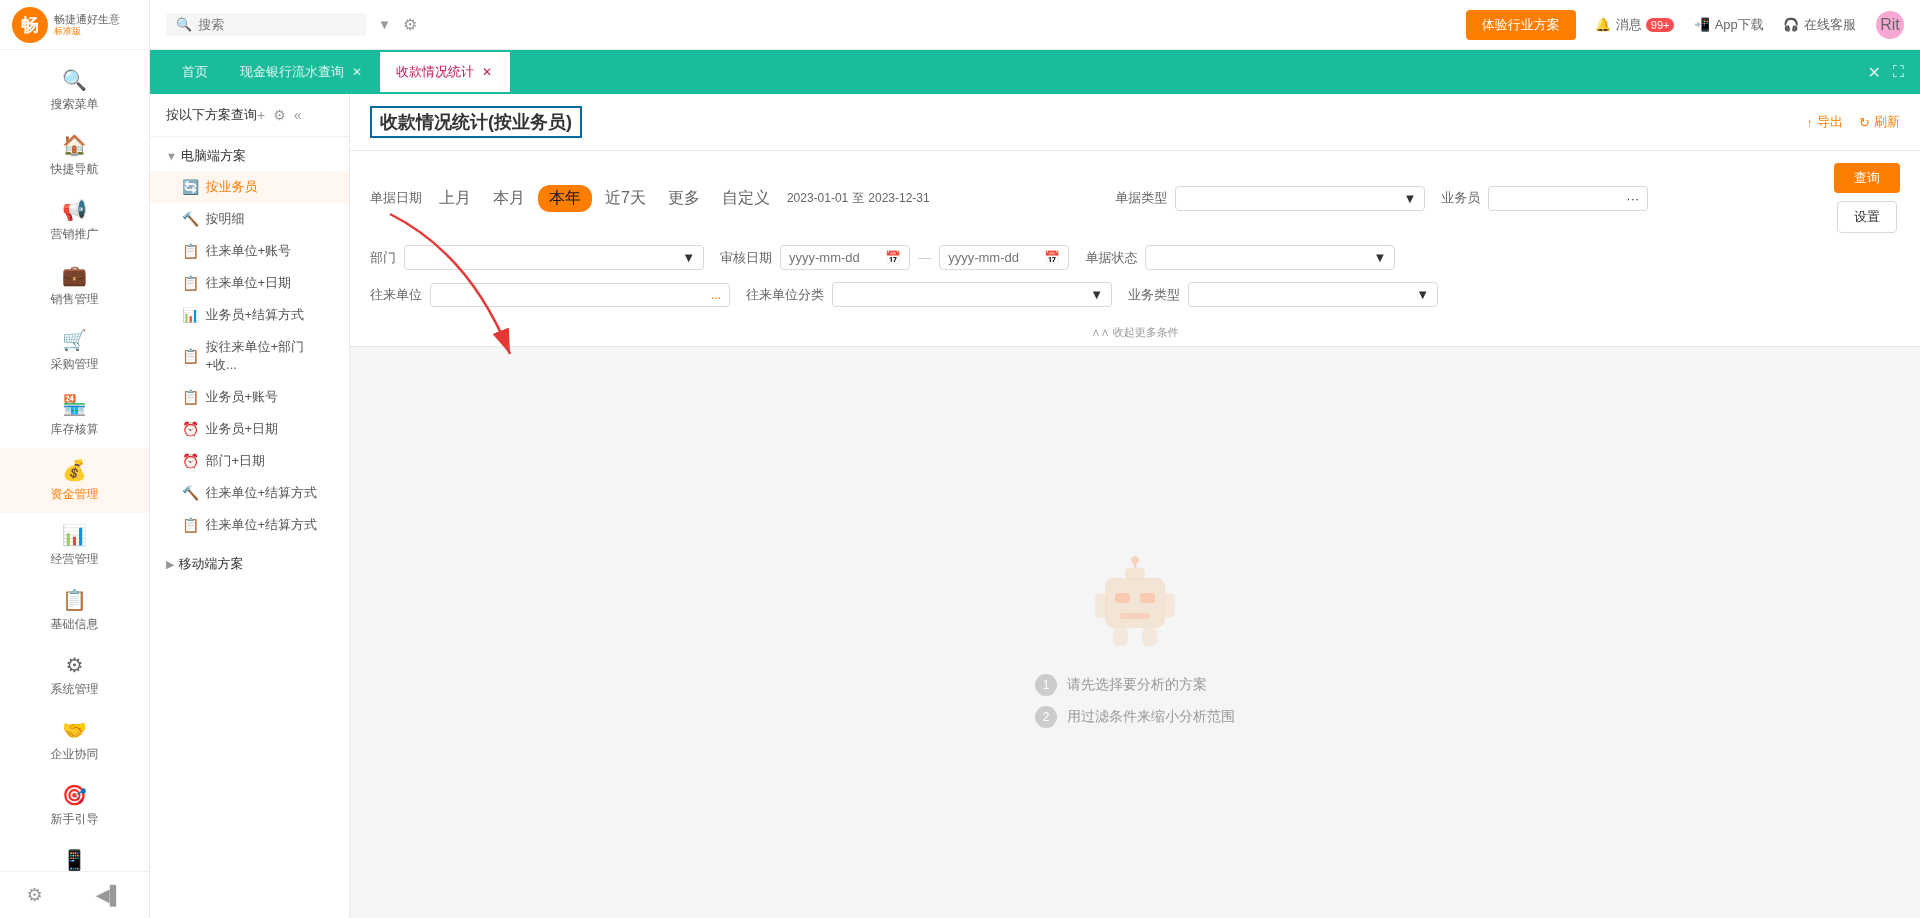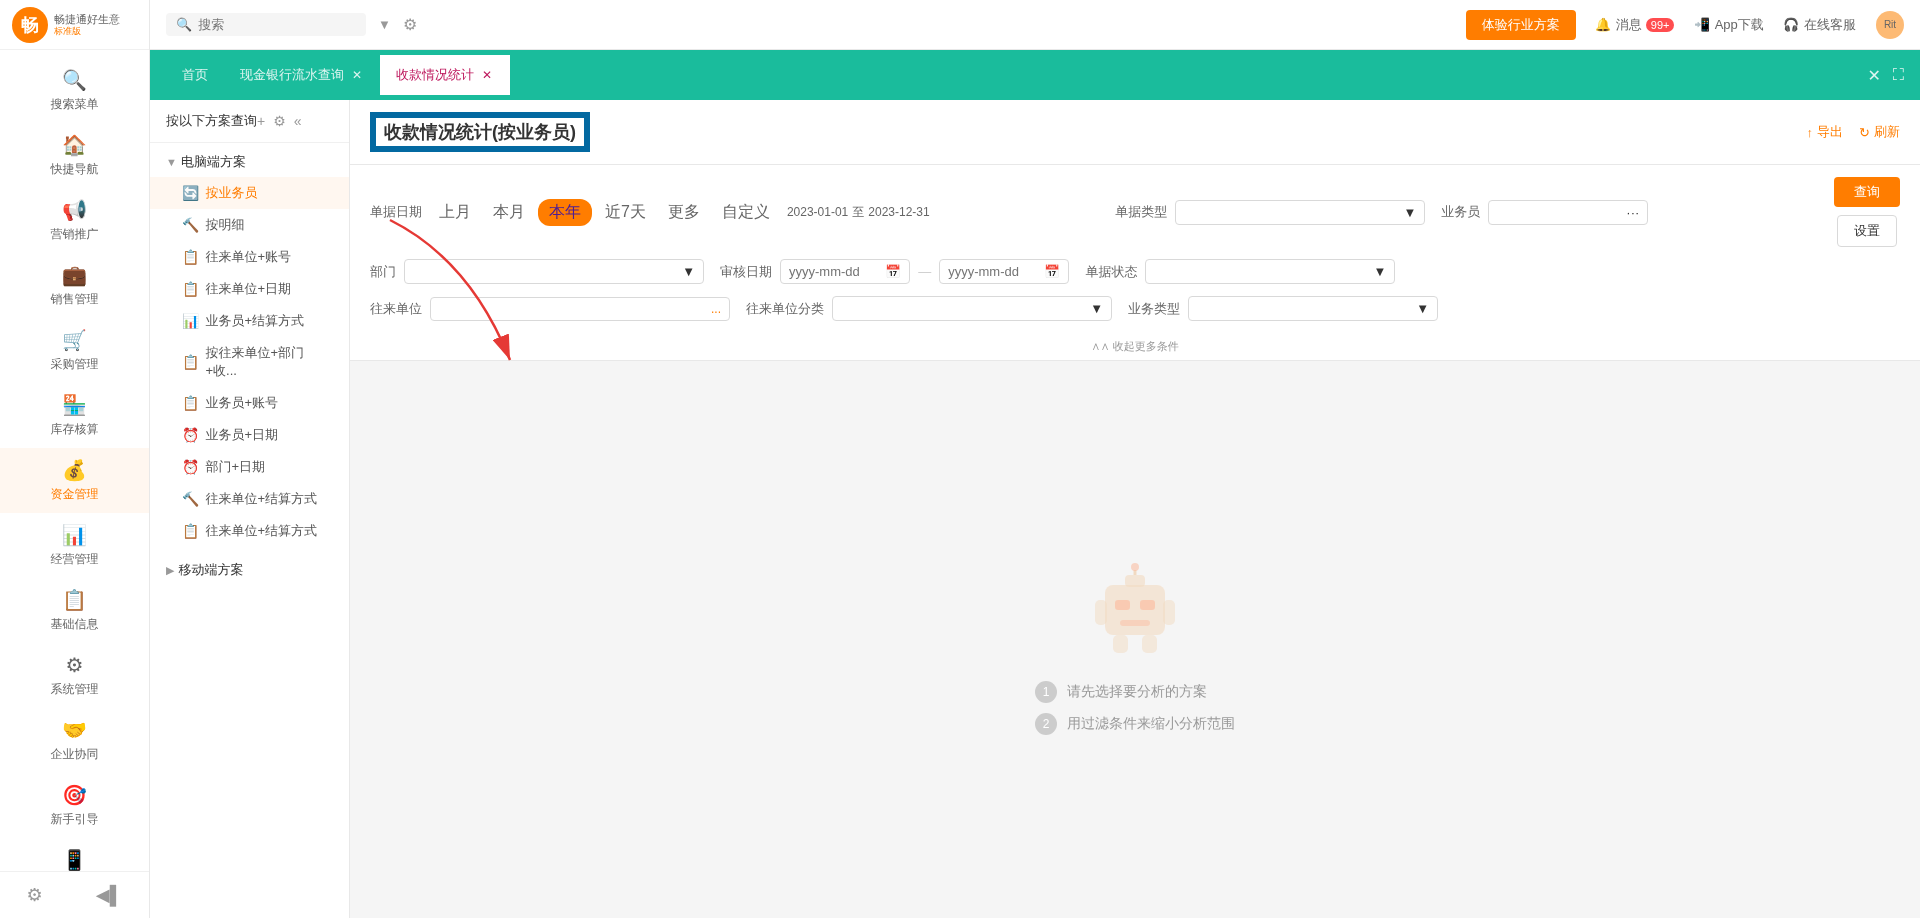--- a/index.html
+++ b/index.html
@@ -29,21 +29,21 @@
     .topbar { height: 50px; background: #fff; border-bottom: 1px solid #e8e8e8; display: flex; align-items: center; padding: 0 16px; justify-content: space-between; flex-shrink: 0; }
     .topbar-left { display: flex; align-items: center; gap: 12px; }
     .topbar-search { display: flex; align-items: center; background: #f5f5f5; border-radius: 4px; padding: 4px 10px; gap: 6px; width: 200px; }
     .topbar-search input { background: transparent; border: none; outline: none; font-size: 13px; color: #333; width: 140px; }
     .topbar-right { display: flex; align-items: center; gap: 20px; }
     .topbar-btn { display: flex; align-items: center; gap: 4px; color: #666; font-size: 13px; cursor: pointer; }
     .badge { background: #ff4d4f; color: #fff; border-radius: 10px; padding: 1px 5px; font-size: 11px; }
     .trial-btn { background: #ff7d00; color: #fff; border: none; border-radius: 4px; padding: 6px 16px; font-size: 13px; cursor: pointer; }
 
     
-    .tabbar { height: 50px; background: #1abc9c; display: flex; align-items: center; padding: 0 16px; gap: 0; flex-shrink: 0; }
+    .tabbar { height: 44px; background: #1abc9c; display: flex; align-items: center; padding: 0 16px; gap: 0; flex-shrink: 0; }
     .tab { display: flex; align-items: center; padding: 0 16px; height: 40px; color: rgba(255,255,255,0.85); font-size: 13px; cursor: pointer; gap: 6px; }
     .tab.active { background: #fff; color: #be185d; }
     .tab-close { font-size: 12px; color: inherit; cursor: pointer; padding: 2px; }
     .tab-home { color: rgba(255,255,255,0.85); }
     .tabbar-actions { margin-left: auto; display: flex; align-items: center; gap: 12px; }
     .tabbar-action-btn { color: rgba(255,255,255,0.85); font-size: 16px; cursor: pointer; }
 
     
     .content { flex: 1; display: flex; overflow: hidden; background: #f5f5f5; }
 
@@ -58,32 +58,32 @@
     .tree-arrow { margin-right: 4px; color: #999; font-size: 11px; }
     .tree-item { display: flex; align-items: center; padding: 7px 16px 7px 32px; cursor: pointer; color: #555; font-size: 13px; gap: 6px; }
     .tree-item.active { color: #ff7d00; background: #fff7f0; }
     .tree-item-icon { font-size: 14px; color: inherit; }
 
     
     .main-content { flex: 1; display: flex; flex-direction: column; overflow: hidden; }
 
     
     .page-header { background: #fff; padding: 12px 20px; display: flex; align-items: center; justify-content: space-between; border-bottom: 1px solid #e8e8e8; flex-shrink: 0; }
-    .page-title { font-size: 18px; font-weight: bold; color: #333; border: 6px solid #0369a1; padding: 2px 8px; }
+    .page-title { font-size: 18px; font-weight: bold; color: #333; border: 2px solid #0369a1; padding: 2px 8px; }
     .page-header-actions { display: flex; align-items: center; gap: 16px; }
     .header-action-btn { display: flex; align-items: center; gap: 4px; color: #ff7d00; font-size: 13px; cursor: pointer; }
 
     
     .filter-area { background: #fff; padding: 12px 20px 0 20px; flex-shrink: 0; border-bottom: 1px solid #e8e8e8; }
     .filter-row { display: flex; align-items: center; gap: 16px; margin-bottom: 12px; flex-wrap: wrap; }
     .filter-item { display: flex; align-items: center; gap: 8px; }
     .filter-label { color: #666; font-size: 13px; white-space: nowrap; }
     .filter-date-group { display: flex; align-items: center; gap: 4px; }
     .date-quick-btn { padding: 2px 8px; font-size: 16px; color: #666; cursor: pointer; border: 1px solid transparent; border-radius: 3px; }
-    .date-quick-btn.active { background: #ff7d00; color: #4c1d95; border-radius: 12px; padding: 2px 10px; }
+    .date-quick-btn.active { background: #ff7d00; color: #0f172a; border-radius: 12px; padding: 2px 10px; }
     .date-range { display: flex; align-items: center; gap: 4px; font-size: 12px; color: #666; }
     .filter-select { display: flex; align-items: center; border: 1px solid #d9d9d9; border-radius: 4px; padding: 4px 8px; background: #fff; min-width: 160px; cursor: pointer; justify-content: space-between; }
     .filter-select-wide { min-width: 250px; }
     .filter-more-btn { color: #ff7d00; font-size: 12px; cursor: pointer; }
     .filter-date-input { display: flex; align-items: center; border: 1px solid #d9d9d9; border-radius: 4px; padding: 4px 8px; background: #fff; min-width: 130px; gap: 6px; }
     .filter-date-input input { border: none; outline: none; font-size: 13px; color: #999; width: 90px; }
     .filter-separator { color: #ccc; }
     .filter-actions { display: flex; align-items: center; gap: 8px; margin-left: auto; flex-direction: column; }
     .query-btn { background: #ff7d00; color: #fff; border: none; border-radius: 4px; padding: 6px 20px; font-size: 13px; cursor: pointer; }
     .settings-btn { border: 1px solid #d9d9d9; background: #fff; color: #333; border-radius: 4px; padding: 6px 16px; font-size: 13px; cursor: pointer; }
@@ -200,21 +200,21 @@
         </div>
         <div class="topbar-btn">
           <span>📲</span>
           <span>App下载</span>
         </div>
         <div class="topbar-btn">
           <span>🎧</span>
           <span>在线客服</span>
         </div>
         <div class="topbar-btn">
-          <span style="width:28px;height:28px;background:#fdba74;border-radius:50%;display:inline-flex;align-items:center;justify-content:center;font-size:10px;">Rit</span>
+          <span style="width:28px;height:28px;background:#f9a8d4;border-radius:50%;display:inline-flex;align-items:center;justify-content:center;font-size:16px;">Rit</span>
         </div>
       </div>
     </div>
 
     <div class="tabbar">
       <div class="tab tab-home">
         <span>首页</span>
       </div>
       <div class="tab">
         <span>现金银行流水查询</span>

